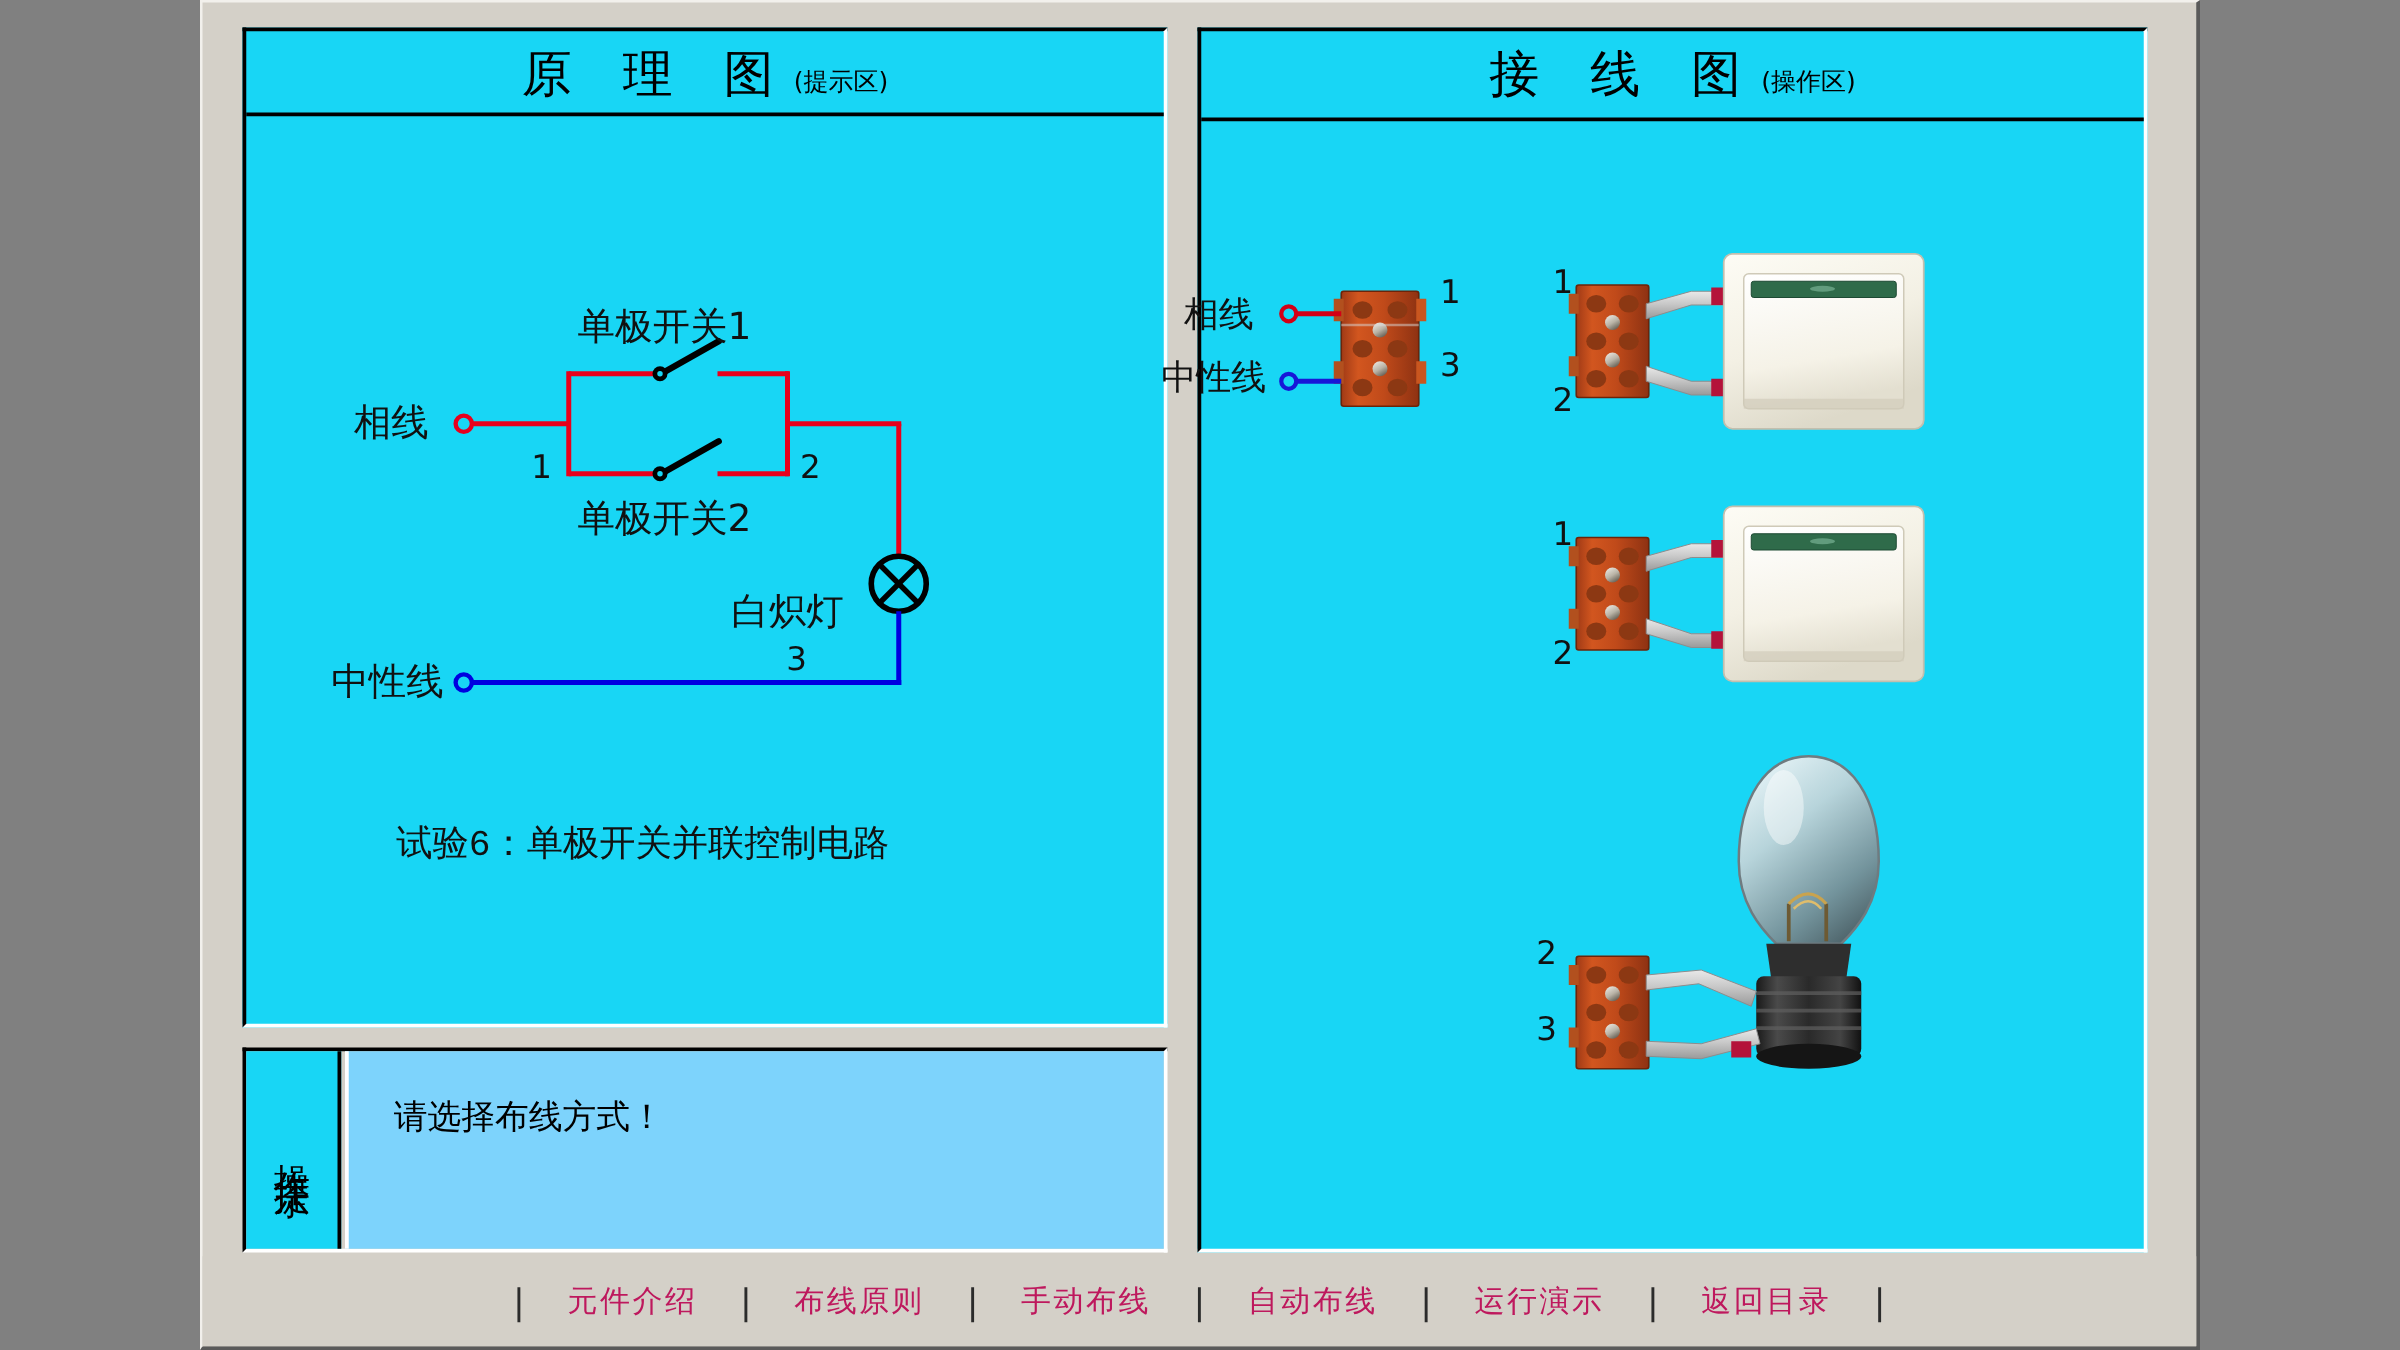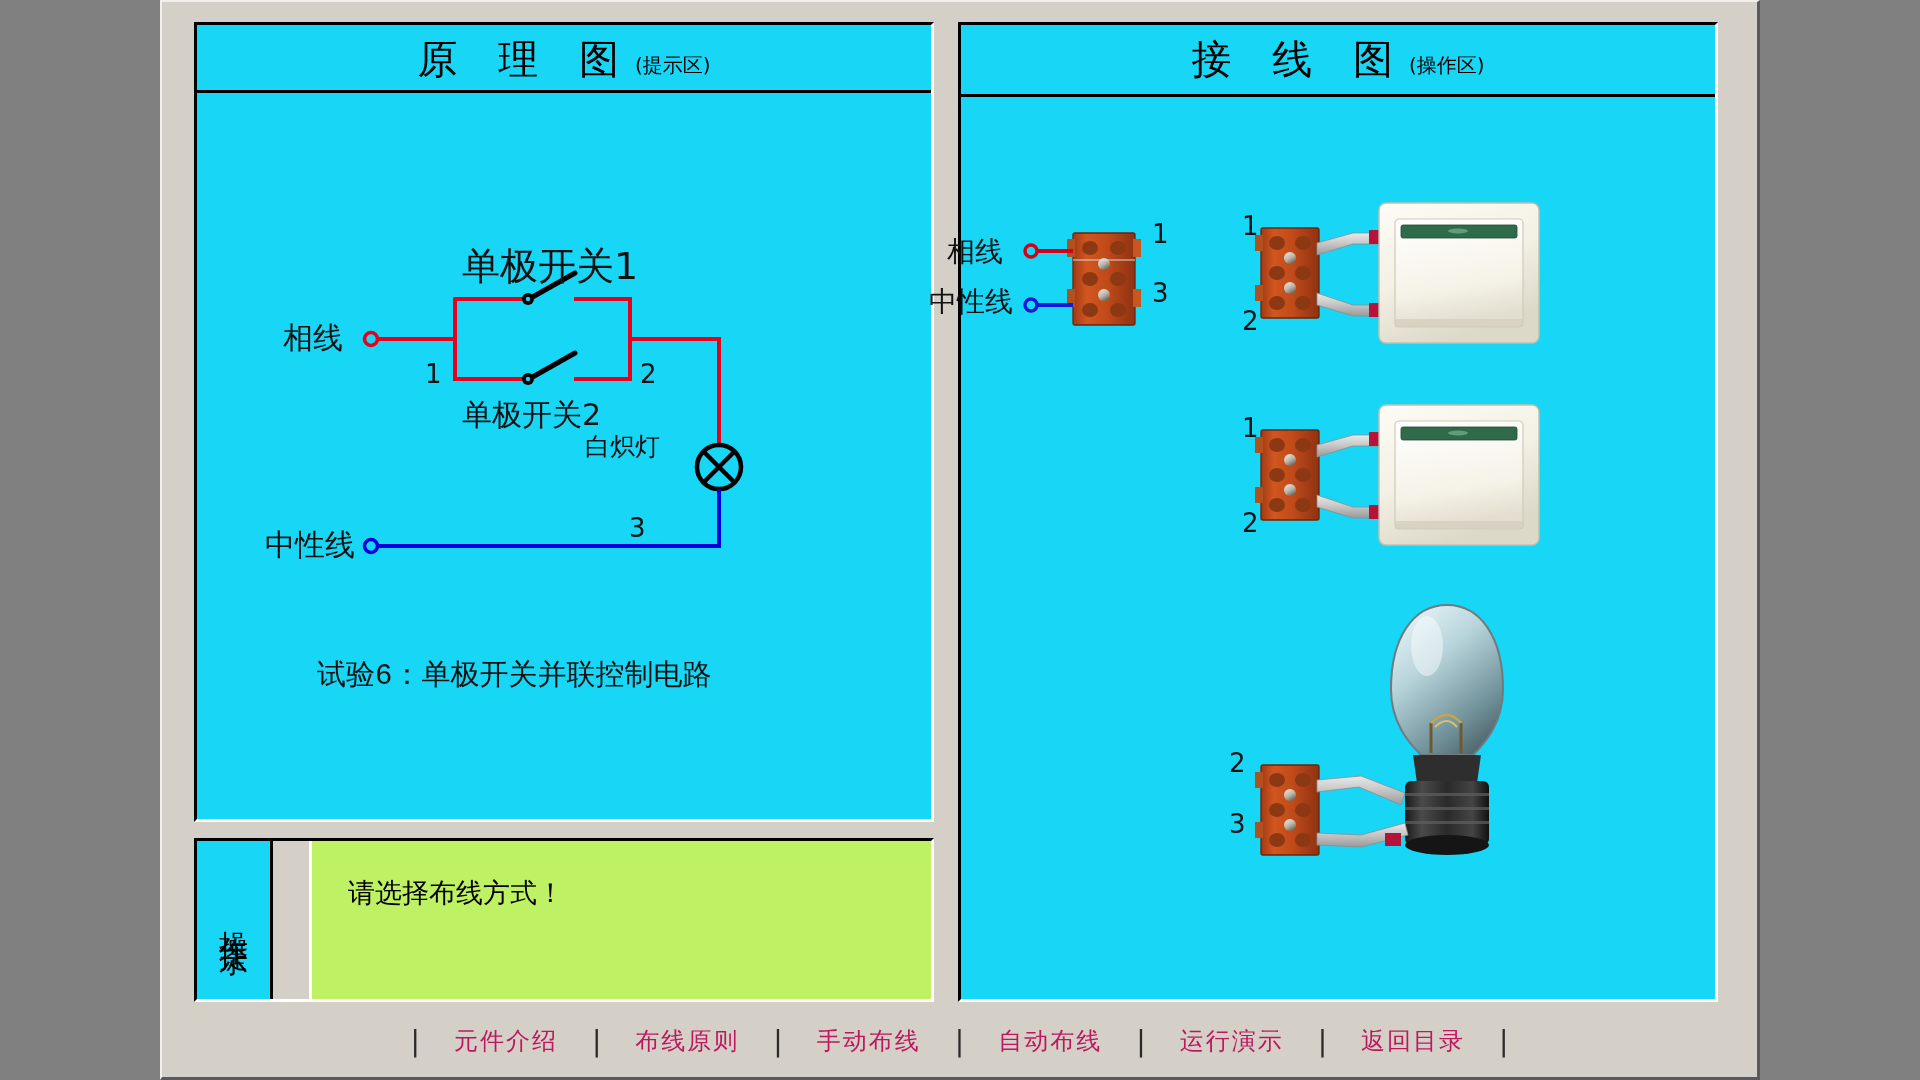--- a/index.html
+++ b/index.html
@@ -33,22 +33,22 @@
   #wiring-body{position:absolute;left:0;top:68px;right:0;bottom:0;}
 
   
   #hint-strip{position:absolute;left:32px;top:836px;width:740px;height:164px;
      border-top:3px solid #000;border-left:3px solid #000;
      border-right:3px solid #fff;border-bottom:3px solid #fff;box-sizing:border-box;background:#d4d0c8;}
   #hint-label{position:absolute;left:0;top:0;width:76px;height:100%;background:#18d6f5;
      border-right:3px solid #000;box-sizing:border-box;display:flex;align-items:center;justify-content:center;}
   #hint-label span{writing-mode:vertical-rl;font-size:29px;letter-spacing:6px;color:#000;
       font-family:"DejaVu Sans","Liberation Sans",sans-serif;line-height:1;}
-  #hint-text-box{position:absolute;left:79px;top:0;right:0;bottom:0;background:#bef264;
-     border-left:3px solid #fff;box-sizing:border-box;padding:34px 0 0 36px;margin-left:33px;}
+  #hint-text-box{position:absolute;left:79px;top:0;right:0;bottom:0;background:#7dd3fc;
+     border-left:3px solid #fff;box-sizing:border-box;padding:34px 0 0 36px;}
   #hint-text-box span{font-size:27px;color:#000;font-family:"DejaVu Sans","Liberation Sans",sans-serif;}
 
   
   #toolbar{position:absolute;left:0;bottom:0;width:100%;height:72px;background:#d4d0c8;
      display:flex;align-items:center;justify-content:center;gap:0px;}
   .tb-sep{font-size:28px;color:#2b2b2b;padding:0 4px;font-family:"DejaVu Sans","Liberation Sans",sans-serif;}
   .tb-item{font-size:24px;color:#be185d;padding:0 30px;cursor:pointer;letter-spacing:2px;
      font-family:"DejaVu Sans","Liberation Sans",sans-serif;}
 
   
@@ -120,23 +120,23 @@
             <circle cx="174" cy="246" r="6.5" fill="#18d6f5" stroke="#e8001c" stroke-width="3.5"></circle>
           </g>
           <g>
             <circle cx="174" cy="453" r="6.5" fill="#18d6f5" stroke="#0000e0" stroke-width="3.5"></circle>
           </g>
         </svg>
       </div>
 
       <div class="lbl cn" style="left:86px;top:225px;font-size:30px;">相线</div>
       <div class="lbl cn" style="left:68px;top:432px;font-size:30px;">中性线</div>
-      <div class="lbl cn" style="left:265px;top:148px;font-size:38px;">单极开关1</div>
+      <div class="lbl cn" style="left:265px;top:148px;font-size:30px;">单极开关1</div>
       <div class="lbl cn" style="left:265px;top:302px;font-size:30px;">单极开关2</div>
-      <div class="lbl cn" style="left:388px;top:337px;font-size:25px;">白炽灯</div>
+      <div class="lbl cn" style="left:388px;top:376px;font-size:30px;">白炽灯</div>
 
       <div class="lbl cn" style="left:228px;top:266px;font-size:26px;">1</div>
       <div class="lbl cn" style="left:443px;top:266px;font-size:26px;">2</div>
       <div class="lbl cn" style="left:432px;top:420px;font-size:26px;">3</div>
 
       <div class="lbl cn" style="left:120px;top:562px;font-size:29px;font-family:Liberation Mono, monospace;">试验6：单极开关并联控制电路</div>
     </div>
   </div>
 
   <div class="panel" id="wiring-panel">

